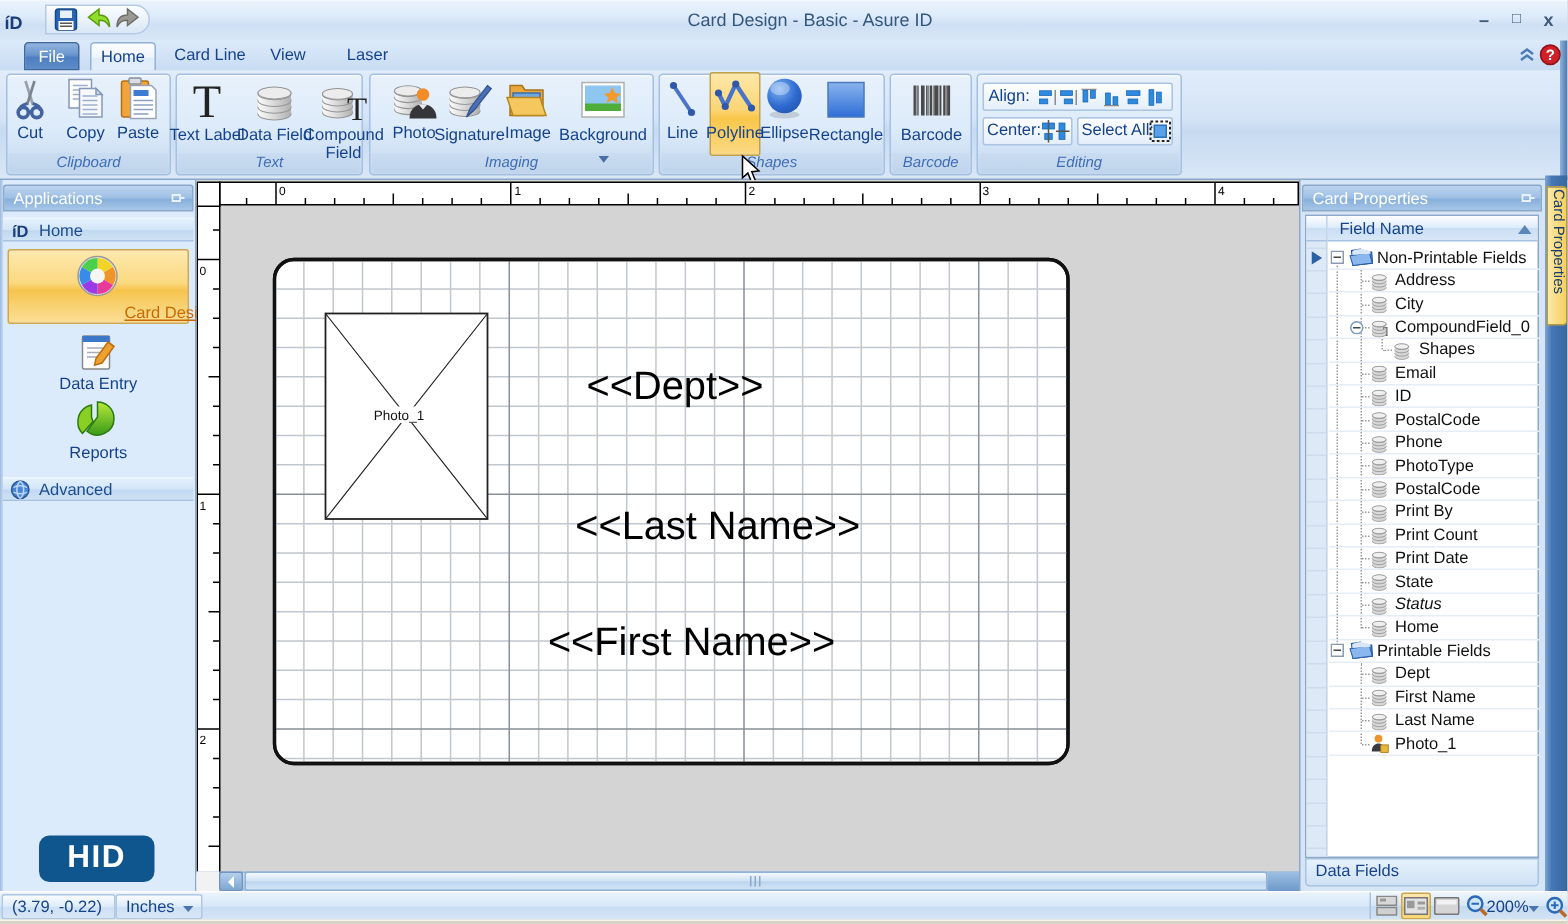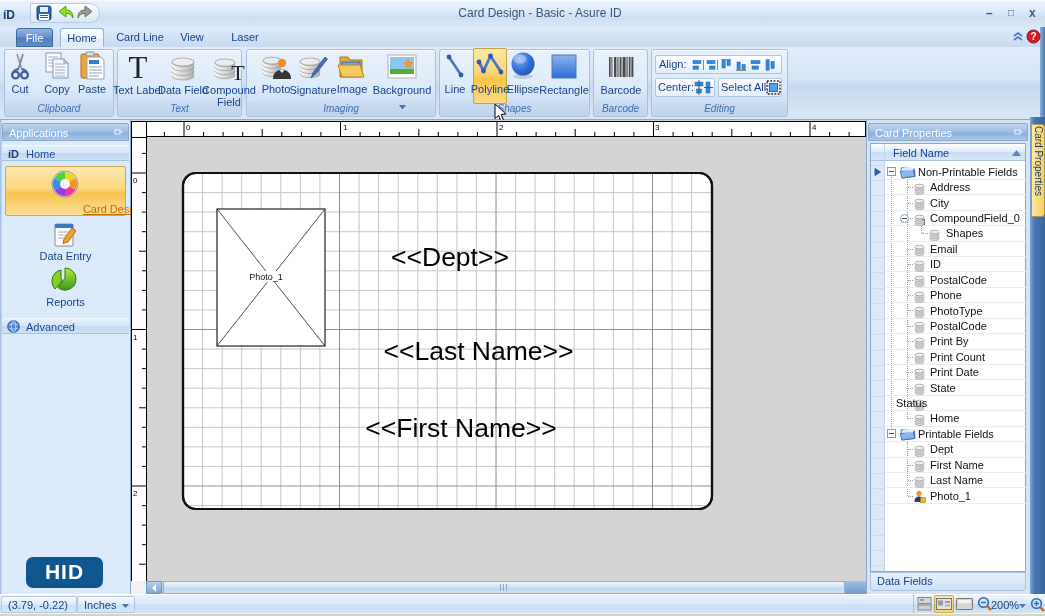--- a/index.html
+++ b/index.html
@@ -779,21 +779,21 @@
 <ellipse cx="5.5" cy="9.8" rx="4.6" ry="1.8"></ellipse>
         <rect x="0.9" y="7.6" width="9.2" height="2.2" stroke="none"></rect>
 <ellipse cx="5.5" cy="7.6" rx="4.6" ry="1.8"></ellipse>
         <rect x="0.9" y="5.4" width="9.2" height="2.2" stroke="none"></rect>
 <ellipse cx="5.5" cy="5.4" rx="4.6" ry="1.8"></ellipse>
         <rect x="0.9" y="3.2" width="9.2" height="2.2" stroke="none"></rect>
 <ellipse cx="5.5" cy="3.2" rx="4.6" ry="1.8"></ellipse>
       </g>
 <ellipse cx="5.5" cy="3" rx="4.6" ry="1.8" fill="#efefef" stroke="#8a8a8a" stroke-width="0.5"></ellipse>
     </svg></div>
-<div class="abs" style="left:896px;top:397.0px;font-size:11px;color:#111;white-space:nowrap;">Status</div>
+<div class="abs" style="left:930px;top:397.0px;font-size:11px;color:#111;white-space:nowrap;font-style:italic;">Status</div>
 <div class="abs" style="left:886px;top:411.2px;width:140px;height:15.42px;border-bottom:1px solid #e6edf6;"></div>
 <div class="abs" style="left:908px;top:418px;width:5px;height:1px;border-top:1px dotted #9a9a9a;"></div>
 <div class="abs" style="left:914px;top:411.9px;"><svg width="11" height="12" viewBox="0 0 11 12">
       <g fill="#d8d8d8" stroke="#8a8a8a" stroke-width="0.5">
 <ellipse cx="5.5" cy="9.8" rx="4.6" ry="1.8"></ellipse>
         <rect x="0.9" y="7.6" width="9.2" height="2.2" stroke="none"></rect>
 <ellipse cx="5.5" cy="7.6" rx="4.6" ry="1.8"></ellipse>
         <rect x="0.9" y="5.4" width="9.2" height="2.2" stroke="none"></rect>
 <ellipse cx="5.5" cy="5.4" rx="4.6" ry="1.8"></ellipse>
         <rect x="0.9" y="3.2" width="9.2" height="2.2" stroke="none"></rect>

